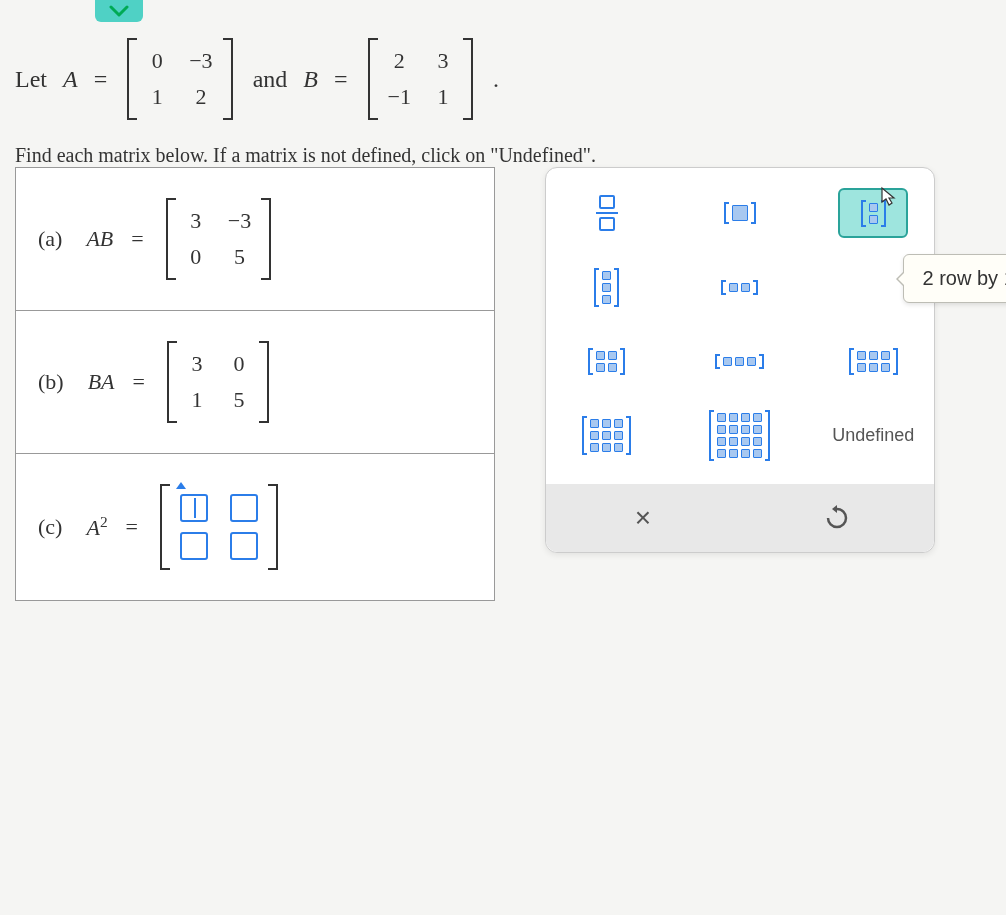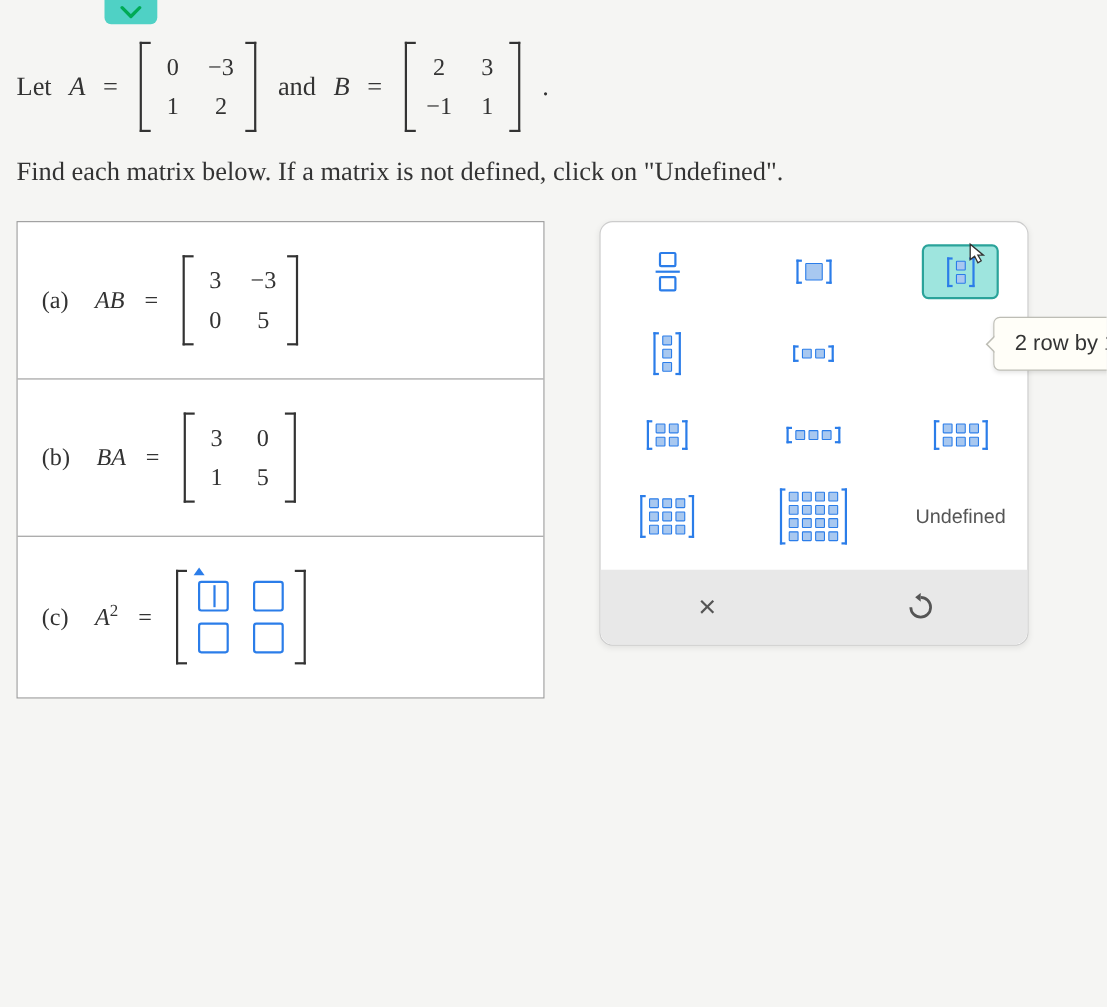--- a/index.html
+++ b/index.html
@@ -44,21 +44,21 @@
   .matrix-bracket.left { border-left: 2.5px solid #333; }
   .matrix-bracket.right { border-right: 2.5px solid #333; }
   .matrix-cells {
     display: grid;
     grid-template-columns: repeat(2, auto);
     gap: 10px 22px;
     padding: 10px 10px;
     font-size: 22px;
   }
   .matrix-cells span { text-align: center; min-width: 20px; }
-  .instruction { font-size: 24px; margin-bottom: 30px; }
+  .instruction { font-size: 20px; }
   .layout { display: flex; gap: 50px; align-items: flex-start; }
 
   
   .answer-box {
     border: 1px solid #999;
     width: 480px;
     background: #fff;
   }
   .answer-row { border-bottom: 1px solid #999; padding: 30px 22px; display:flex; align-items:center; gap:18px; font-size:22px;}
   .answer-row:last-child { border-bottom: none; }

